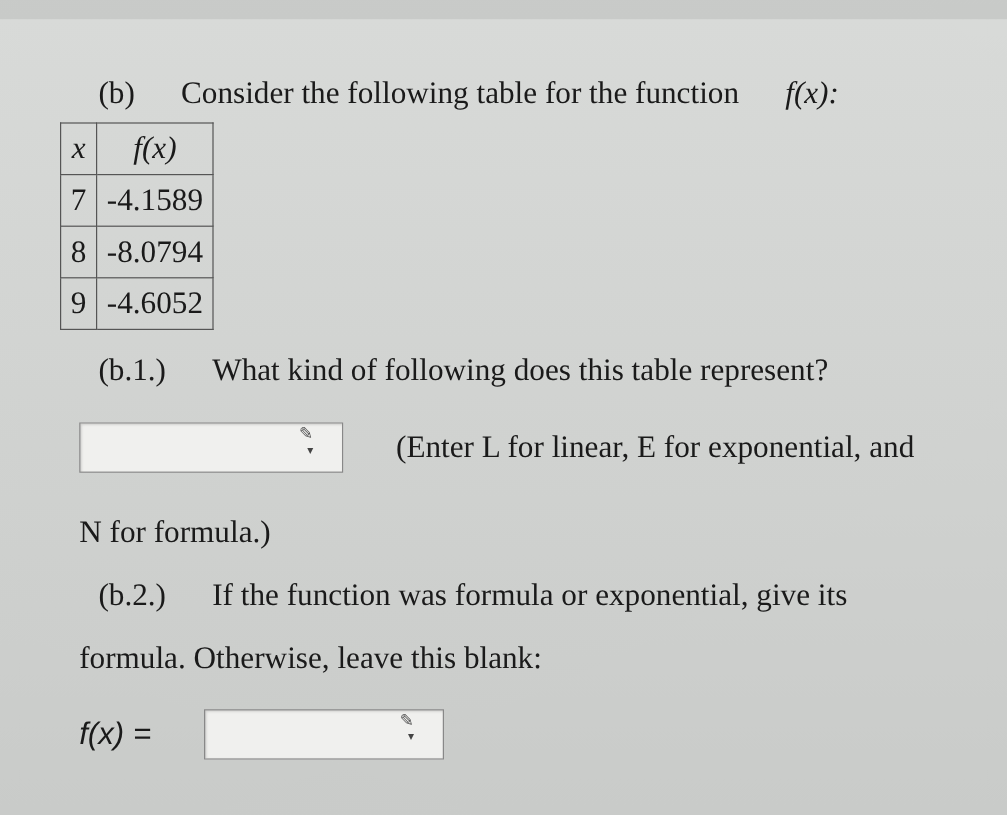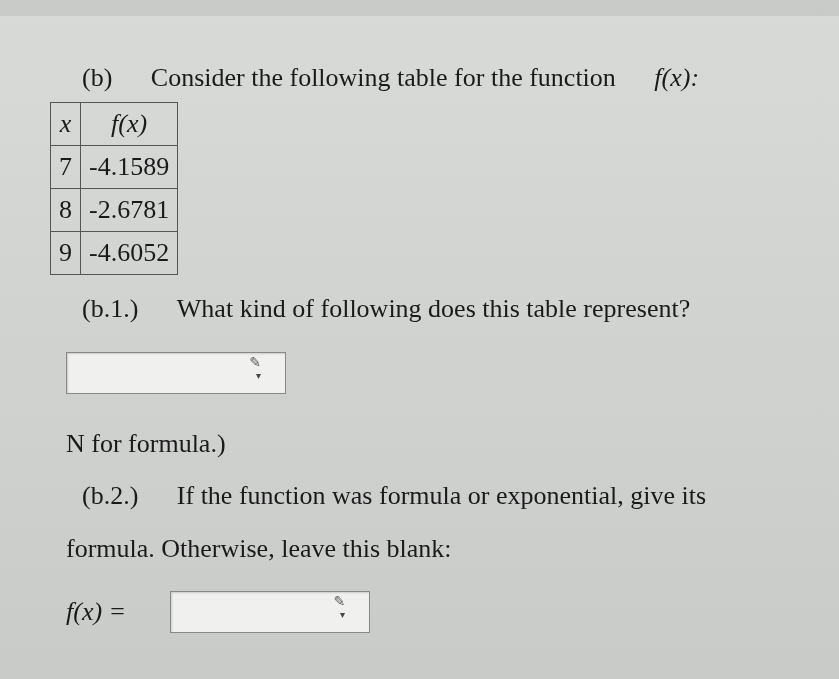--- a/index.html
+++ b/index.html
@@ -75,21 +75,21 @@
       color: #444;
     }
     .row-flex {
       display: flex;
       align-items: center;
       gap: 12px;
       margin: 8px 0;
     }
     .fx-label {
       font-style: italic;
-      font-family: Liberation Serif, serif;
+      font-family: Liberation Sans, sans-serif;
       text-align: center;
     }
   </style>
 </head>
 <body>
 
 <div class="text-line">
   <span>(b)</span>
   <span>Consider the following table for the function </span>
   <span class="italic-var">f(x):</span>
@@ -100,39 +100,40 @@
       <tr>
     <td class="header-cell">x</td>
     <td class="header-cell">f(x)</td>
   </tr>
   <tr>
     <td>7</td>
     <td>-4.1589</td>
   </tr>
   <tr>
     <td>8</td>
-    <td>-2.6781</td>
+    <td>-8.0794</td>
   </tr>
   <tr>
     <td>9</td>
     <td>-4.6052</td>
   </tr>
 </tbody>
   </table>
 
 <div class="text-line">
   <span>(b.1.)</span>
   <span>What kind of following does this table represent?</span>
 </div>
 
 <div class="row-flex">
   <div class="input-box">
     <span class="pencil-icon">✎</span>
     <span class="dropdown-arrow">▾</span>
   </div>
+  <span>(Enter L for linear, E for exponential, and</span>
 </div>
 
 <div class="text-line">N for formula.)</div>
 
 <div class="text-line">
   <span>(b.2.)</span>
   <span>If the function was formula or exponential, give its</span>
 </div>
 
 <div class="text-line">formula. Otherwise, leave this blank:</div>

